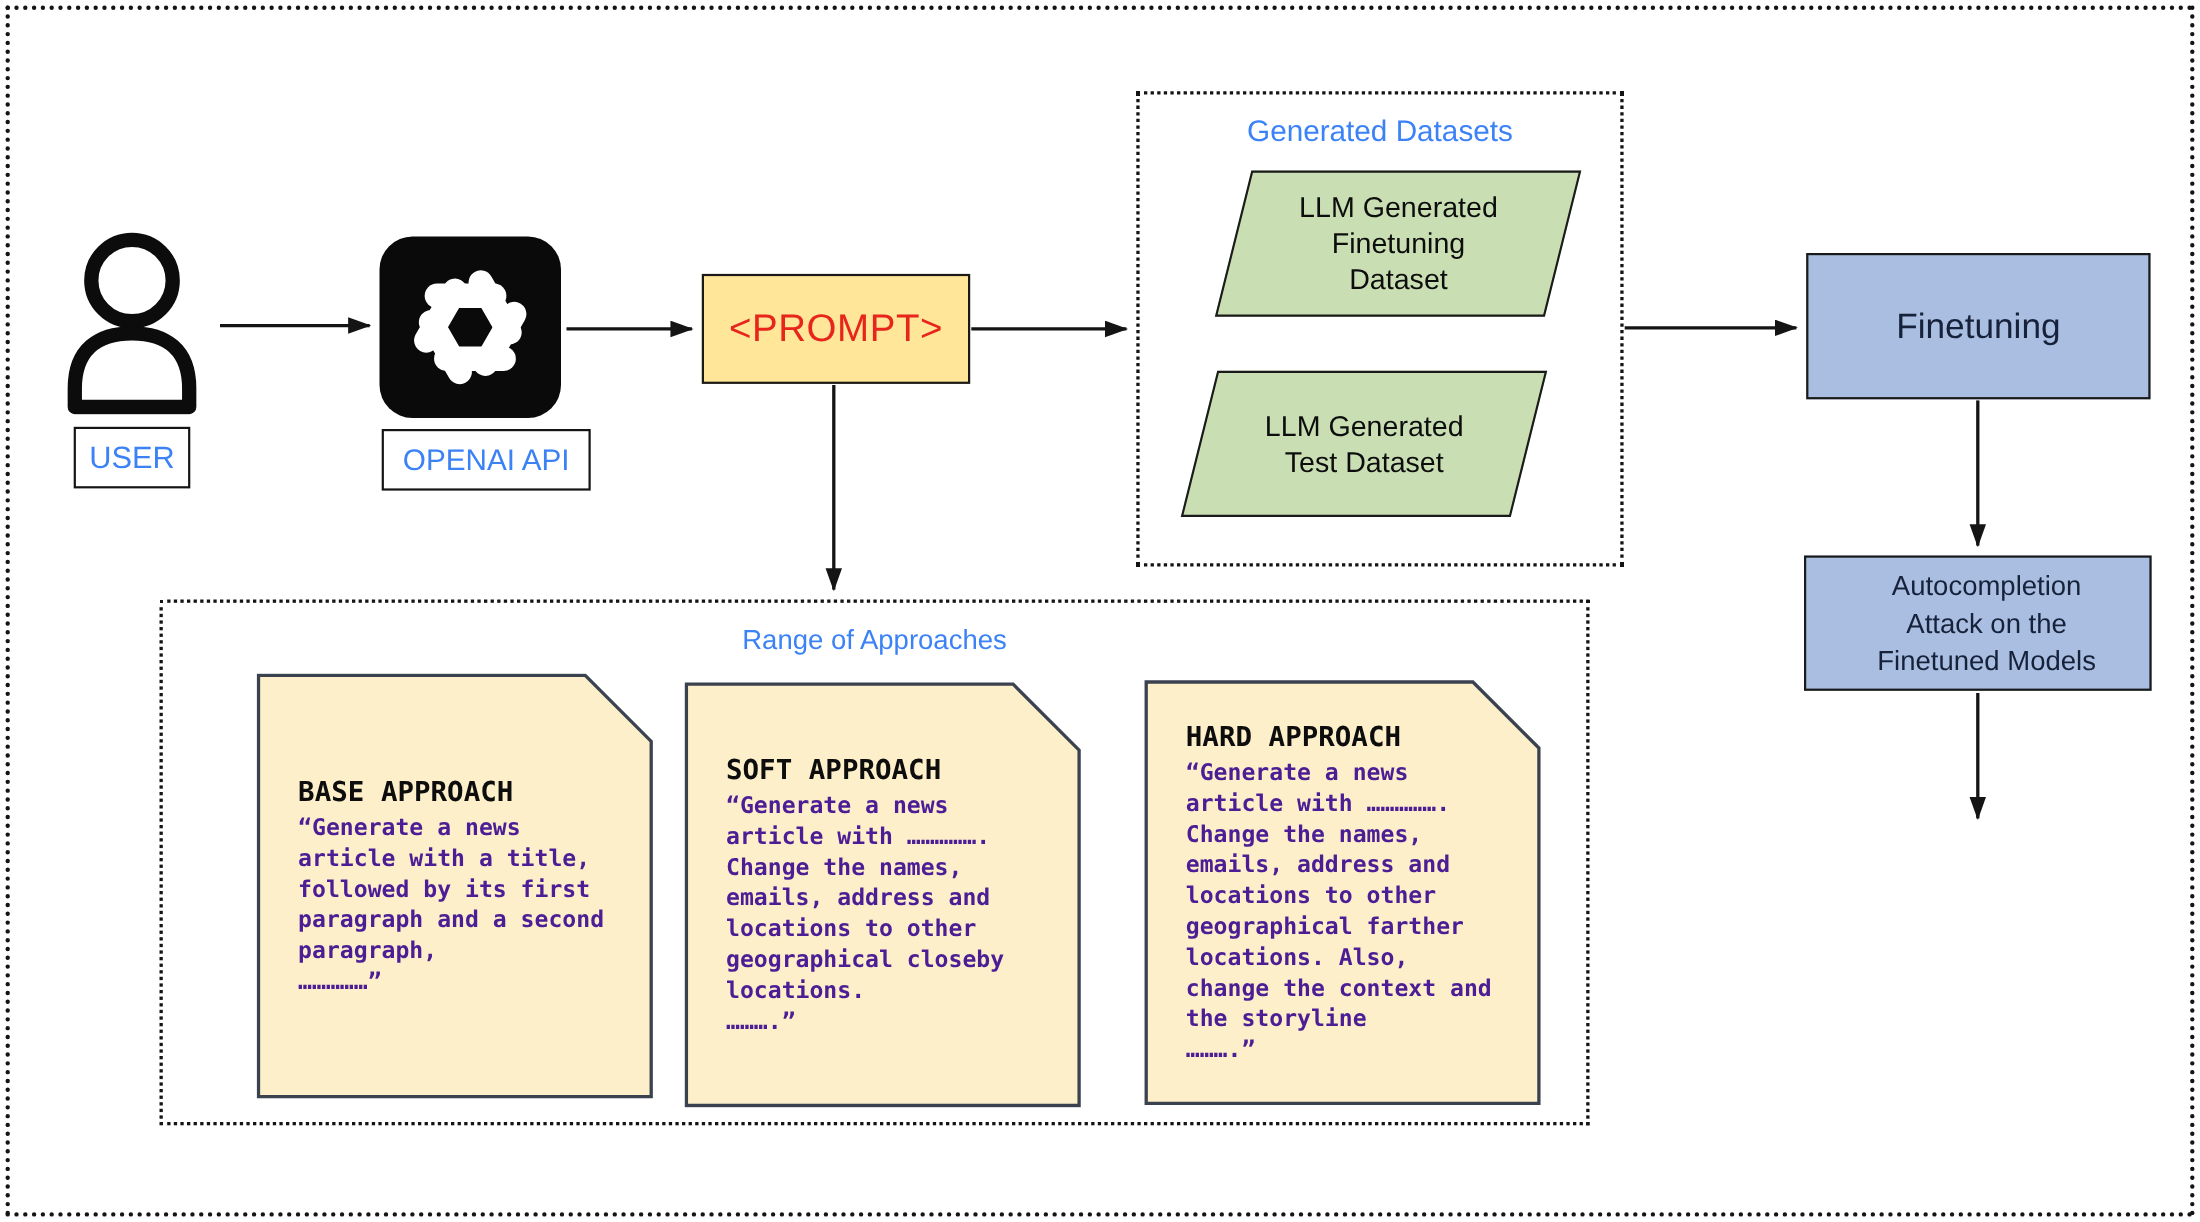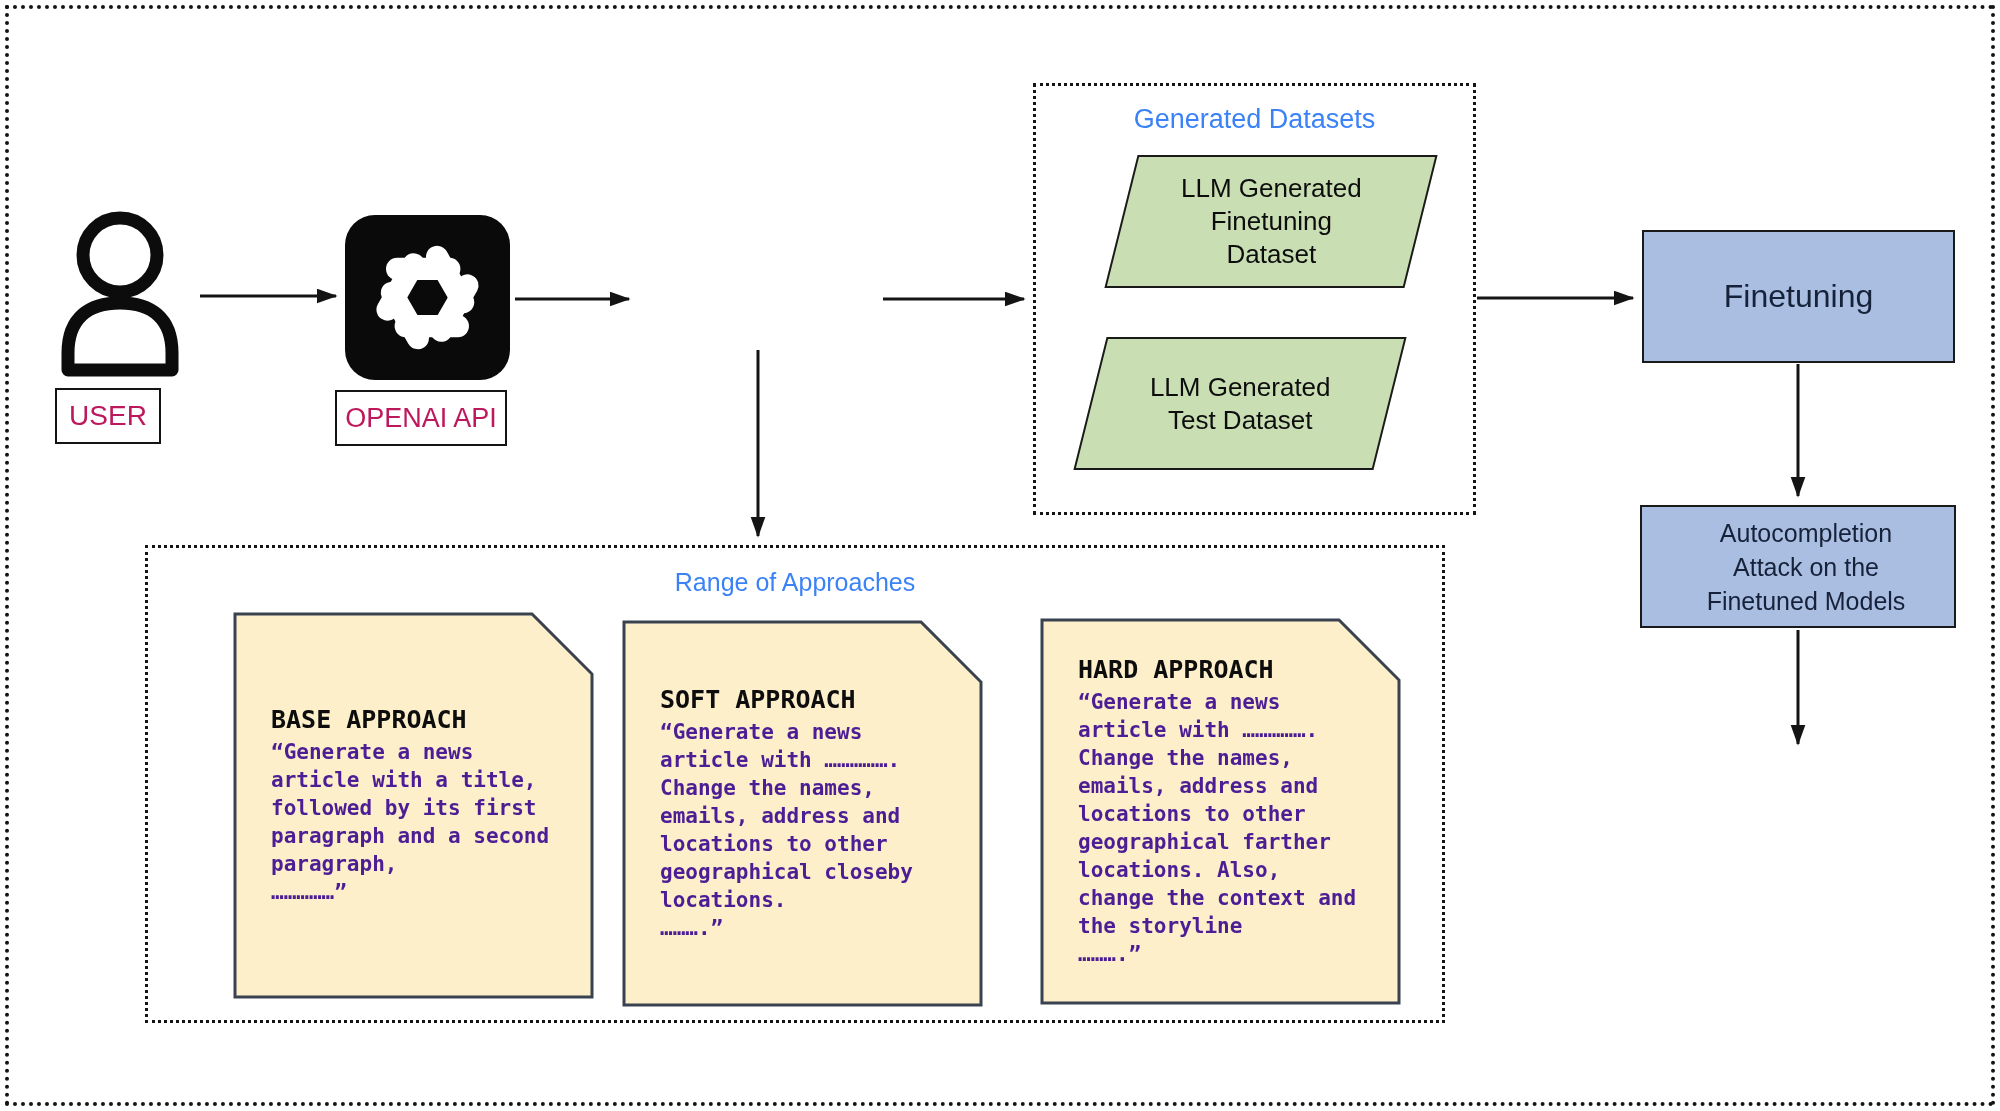--- a/index.html
+++ b/index.html
@@ -23,24 +23,24 @@
   
   #user-icon { position:absolute; left:58px; top:205px; width:124px; height:172px; }
 
   
   #openai-logo { position:absolute; left:345px; top:215px; width:165px; height:165px;
                  background:#0a0a0a; border-radius:30px; }
   #openai-logo svg { position:absolute; left:11px; top:11px; width:143px; height:143px; }
 
   .label-box {
     position:absolute; background:#ffffff; border:2.5px solid #141414; box-sizing:border-box;
-    display:flex; align-items:center; justify-content:center; color:#be185d;
+    display:flex; align-items:center; justify-content:center; color:#3b82f6;margin-left:12px;
   }
   #user-label   { left:55px;  top:388px; width:106px; height:56px; font-size:28px; }
-  #openai-label { left:335px; top:390px; width:172px; height:56px; font-size:27px; }
+  #openai-label { left:335px; top:390px; width:190px; height:56px; font-size:27px; }
 
   #prompt-box {
     position:absolute; left:638px; top:249px; width:244px; height:100px;
     background:#FFE699; border:2.5px solid #1a1a1a; box-sizing:border-box;
     display:flex; align-items:center; justify-content:center;
     font-size:35px; color:#E8251B; letter-spacing:0.5px;
   }
 
   .pgram {
     position:absolute; background:#C9DFB3; border:2.5px solid #1a1a1a; box-sizing:border-box;
@@ -122,20 +122,23 @@
         <rect x="21" y="22.25" width="52" height="15.5" rx="7.75" transform="rotate(180 50 50)"></rect>
         <rect x="21" y="22.25" width="52" height="15.5" rx="7.75" transform="rotate(240 50 50)"></rect>
         <rect x="21" y="22.25" width="52" height="15.5" rx="7.75" transform="rotate(300 50 50)"></rect>
       </g>
     </svg>
   </div>
   <div class="label-box" id="openai-label">
     <span>OPENAI API</span>
   </div>
 
+  <div id="prompt-box">
+    <span>&lt;PROMPT&gt;</span>
+  </div>
 
   <div class="dotted-container" id="datasets-container">
     <div class="container-title" id="datasets-title">Generated Datasets</div>
   </div>
   <div class="pgram" id="dataset-finetuning">
     <div class="pgram-inner">LLM Generated
 Finetuning
 Dataset</div>
   </div>
   <div class="pgram" id="dataset-test">

